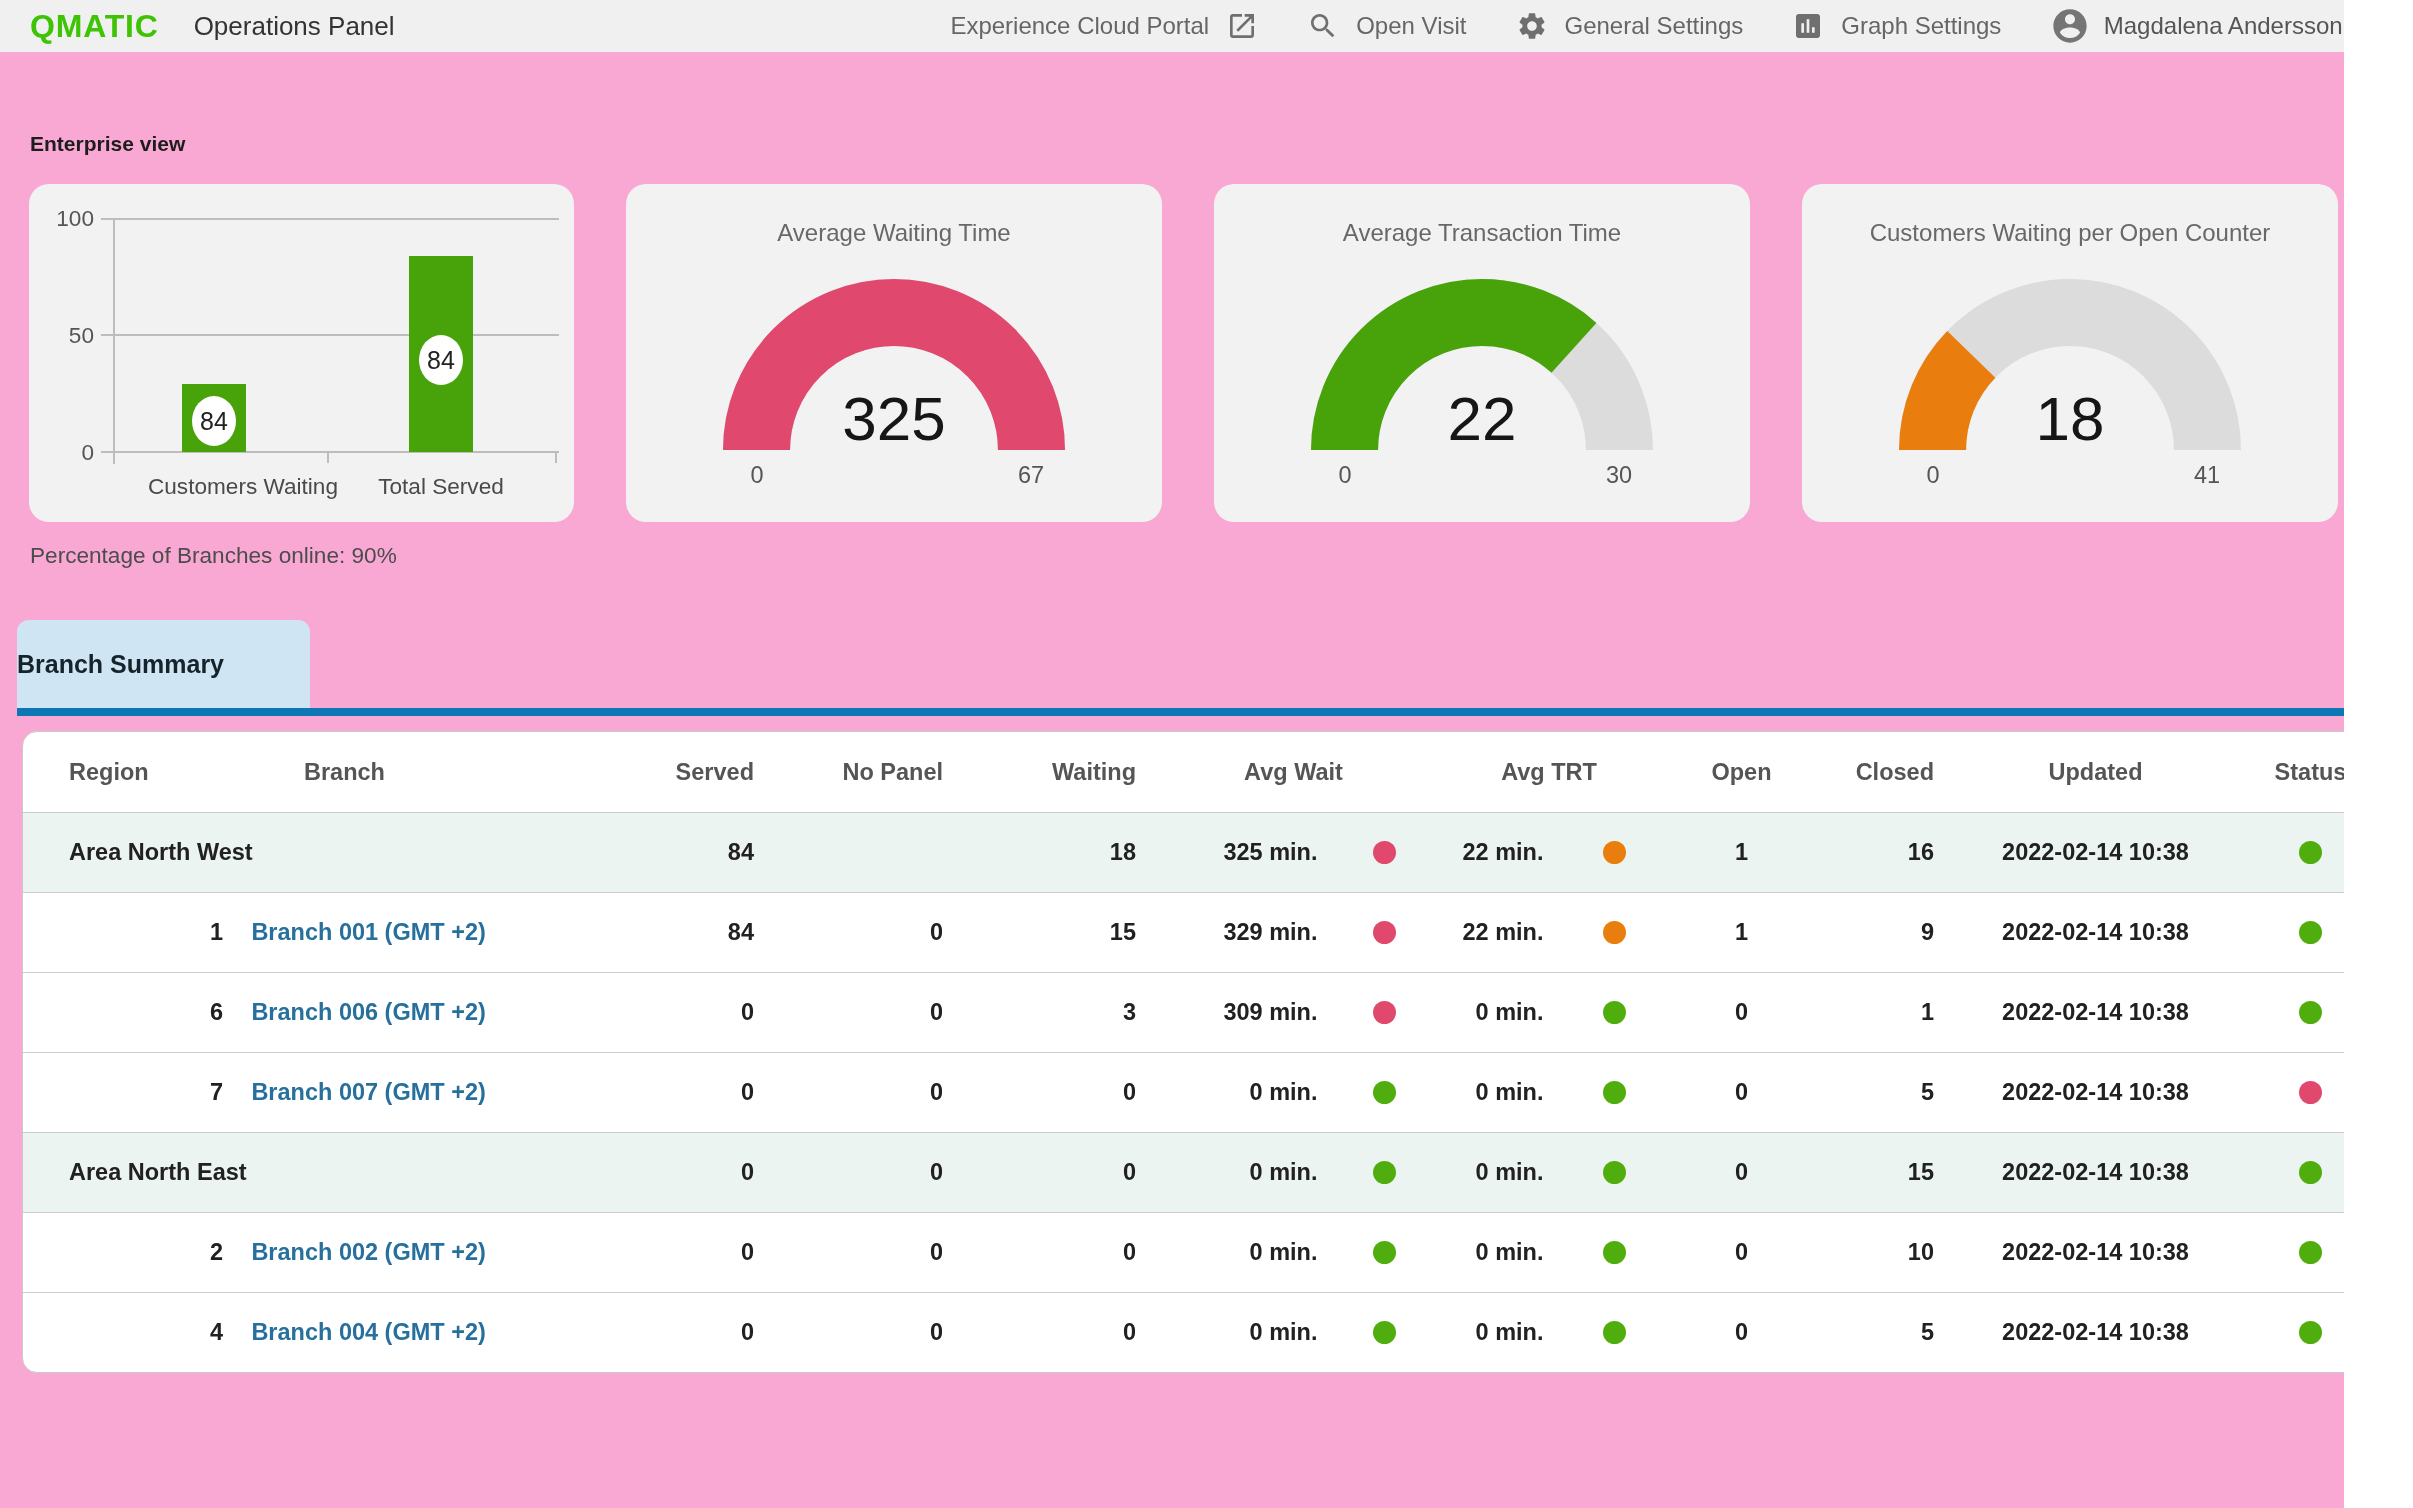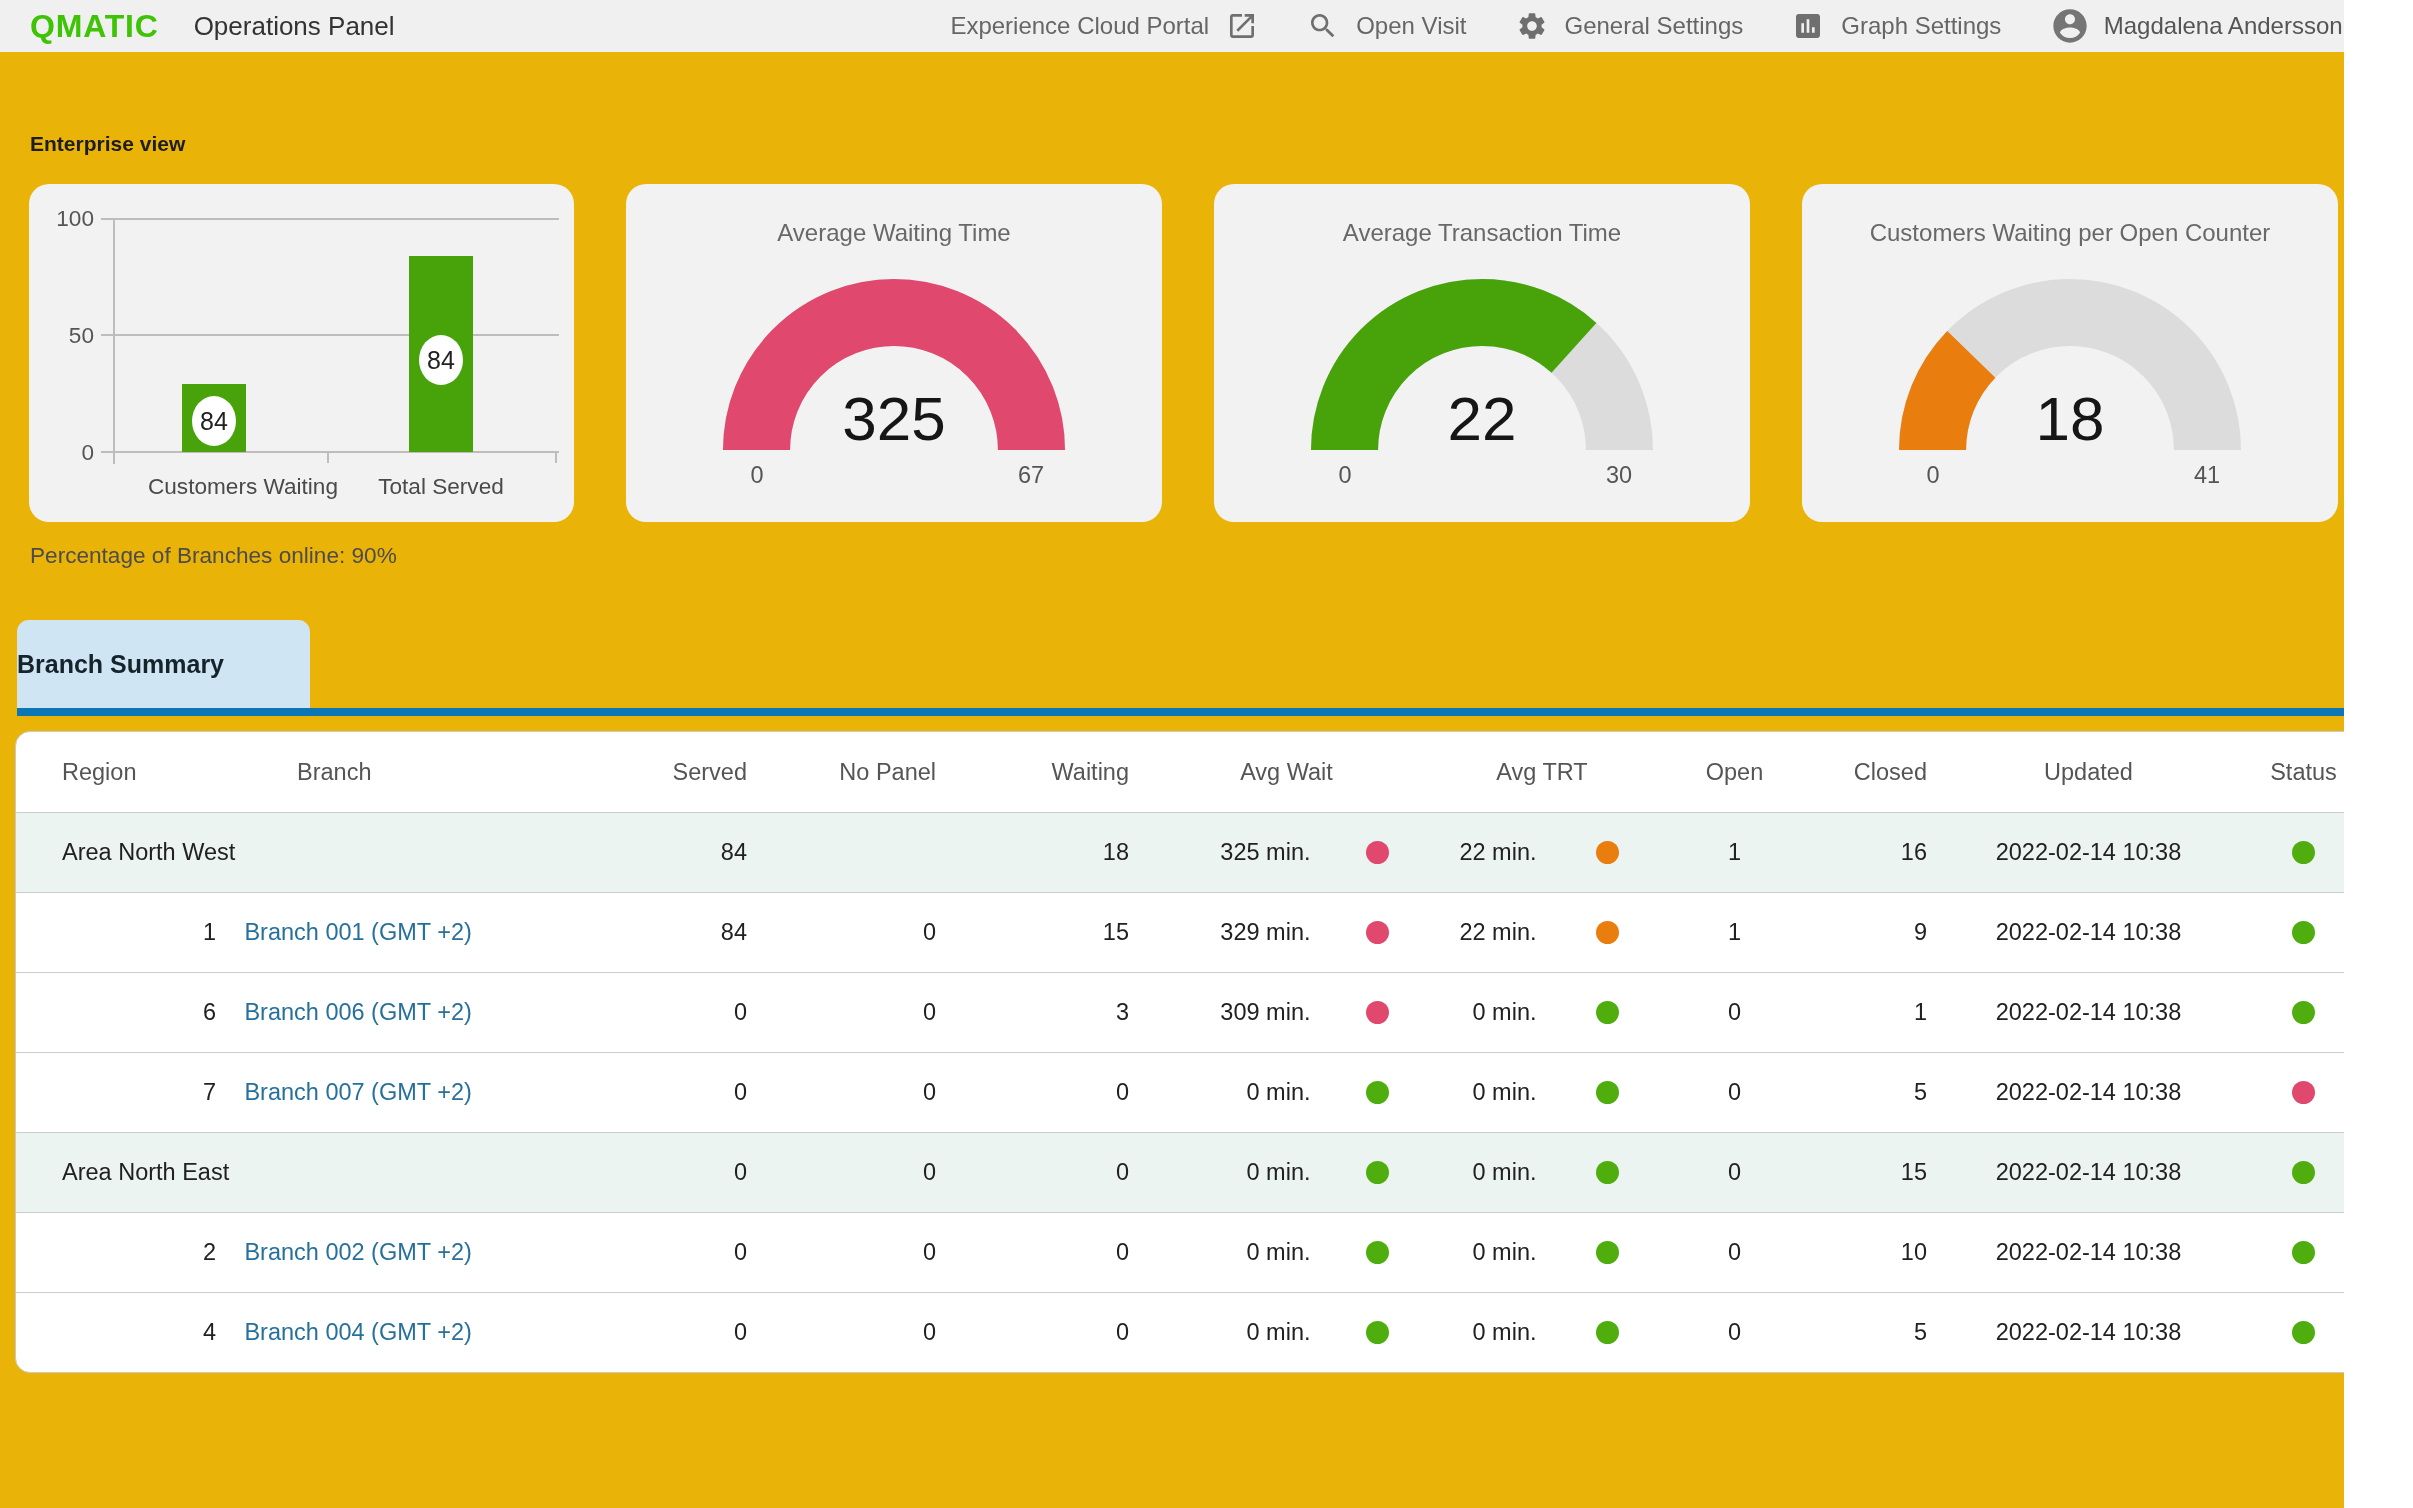--- a/index.html
+++ b/index.html
@@ -1,18 +1,18 @@
 <!DOCTYPE html>
 <html style="font-size:13.4px"><head>
 <meta charset="utf-8">
 <style>
   * { margin:0; padding:0; box-sizing:border-box; }
   html,body { background:#ffffff; }
   body { font-family:"Liberation Sans", sans-serif; }
-  .page { position:relative; width:2344px; height:1508px; background:#eab308; overflow:hidden; }
+  .page { position:relative; width:2344px; height:1508px; background:#f9a8d4; overflow:hidden; }
 
   
   .topbar { position:absolute; top:0; left:0; width:2413px; height:52px; background:#f0f0f0;
             display:flex; align-items:center; justify-content:space-between; padding:0 25px 0 30px; }
   .brand { display:flex; align-items:center; gap:35px; }
   .logo { font-size:32px; font-weight:800; color:#3ec305; letter-spacing:0.8px; }
   .app-title { font-size:26px; color:#333; }
   .nav { display:flex; align-items:center; gap:49px; }
   .nav-item { display:flex; align-items:center; gap:17px; font-size:24px; color:#666; cursor:pointer; }
   .nav-item svg { width:32px; height:32px; fill:#6f6f6f; }
@@ -49,22 +49,22 @@
   .gauge-min { left:calc(50% - 137px); }
   .gauge-max { left:calc(50% + 137px); }
 
   
   .tab { position:absolute; left:17px; top:620px; width:293px; height:88px; background:#cfe5f3;
          border-radius:11.7px 11.7px 0 0; display:flex; align-items:center; 
          font-size:25px; font-weight:700; color:#15232b; cursor:pointer; }
   .tab-underline { position:absolute; left:17px; top:708px; width:2368px; height:7.5px; background:#0d76b4; }
 
   
-  .table-card { position:absolute; left:15px; top:731px; width:2383px; background:#fff;
-                border:1.7px solid #c9c9c9; border-radius:15px; overflow:hidden; }
+  .table-card { position:absolute; left:22px; top:731px; width:2383px; background:#fff;
+                border:1.7px solid #c9c9c9; border-radius:15px; overflow:hidden;font-weight:bold; }
   .trow { display:grid; grid-template-columns:210px 404px 134px 193px 189px 281px 230px 155px 130px 293px 1fr;
           height:80px; align-items:center; font-size:23.5px; color:#212121; }
   .trow + .trow { border-top:1.7px solid #cdcdcd; }
   .trow.head { color:#555; }
   .trow.group { background:#ecf4f1; }
   .cell { padding:0; white-space:nowrap; }
   .c-region-label { padding-left:46px; text-align:left; }
   .c-region-num { text-align:right; padding-right:10px; }
   .c-branch { padding-left:18.4px; text-align:left; }
   .c-branch.head-pad { padding-left:71px; }

